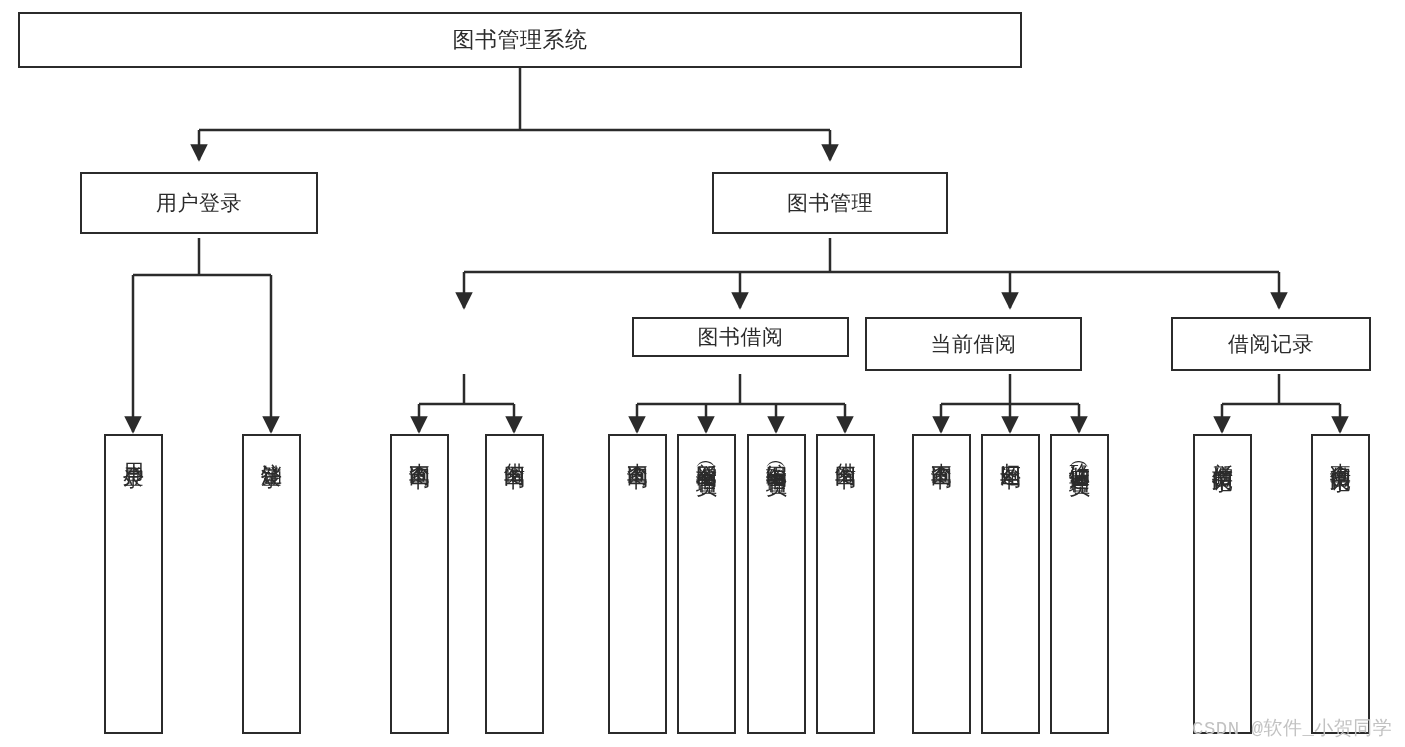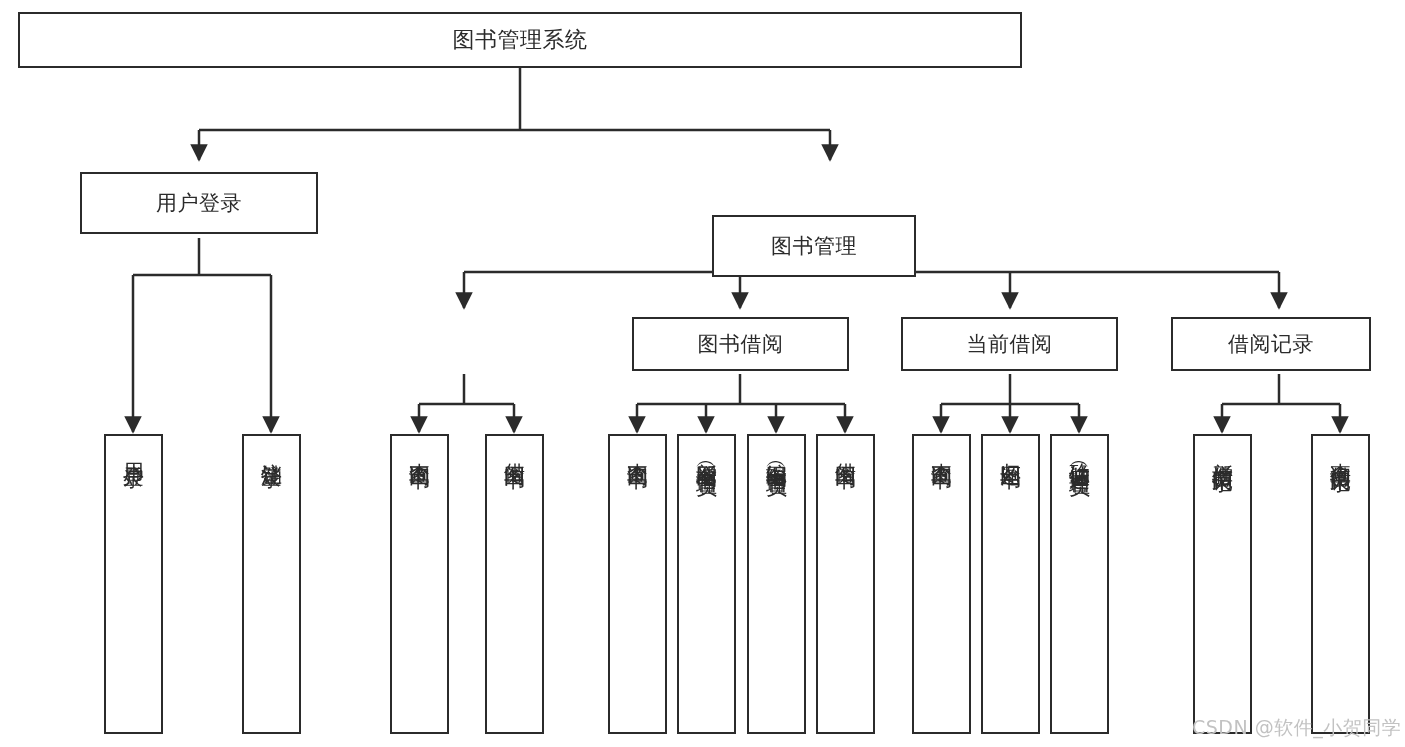--- a/index.html
+++ b/index.html
@@ -60,20 +60,21 @@
     line-height: 1.05;
     letter-spacing: 2px;
     white-space: nowrap;
   }
   .watermark {
     position: absolute;
     color: #c2c2c2;
     font-size: 19px;
     white-space: nowrap;
     letter-spacing: 0.5px;
+    font-family: Liberation Mono, monospace;
   }
 </style>
 </head>
 <body>
 
 <div id="canvas">
 
   <svg id="edges" viewBox="0 0 1405 747">
     <defs>
       <marker id="arrow" viewBox="0 0 10 10" refX="9" refY="5" markerWidth="7" markerHeight="7" orient="auto-start-reverse">
@@ -124,28 +125,28 @@
     </g>
   </svg>
 
   <div class="node root horiz" style="left:18px; top:12px; width:1004px; height:56px;">
     <span class="lbl">图书管理系统</span>
   </div>
 
   <div class="node horiz" style="left:80px; top:172px; width:238px; height:62px;">
     <span class="lbl">用户登录</span>
   </div>
-  <div class="node horiz" style="left:712px; top:172px; width:204px; height:62px;margin-top:43px;">
+  <div class="node horiz" style="left:712px; top:172px; width:236px; height:62px;">
     <span class="lbl">图书管理</span>
   </div>
 
-  <div class="node horiz" style="left:632px; top:317px; width:217px; height:54px;">
+  <div class="node horiz" style="left:632px; top:317px; width:217px; height:40px;">
     <span class="lbl">图书借阅</span>
   </div>
-  <div class="node horiz" style="left:901px; top:317px; width:217px; height:54px;">
+  <div class="node horiz" style="left:865px; top:317px; width:217px; height:54px;">
     <span class="lbl">当前借阅</span>
   </div>
   <div class="node horiz" style="left:1171px; top:317px; width:200px; height:54px;">
     <span class="lbl">借阅记录</span>
   </div>
 
   <div class="node vert" style="left:104px; top:434px; width:59px; height:300px;">
     <span class="lbl">用户登录</span>
   </div>
   <div class="node vert" style="left:242px; top:434px; width:59px; height:300px;">

